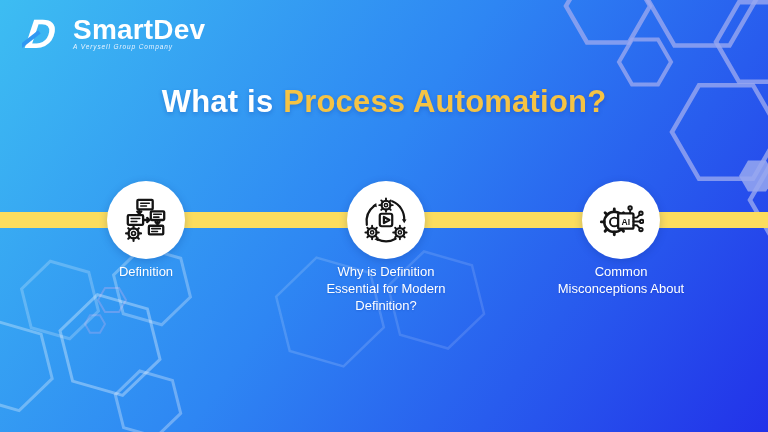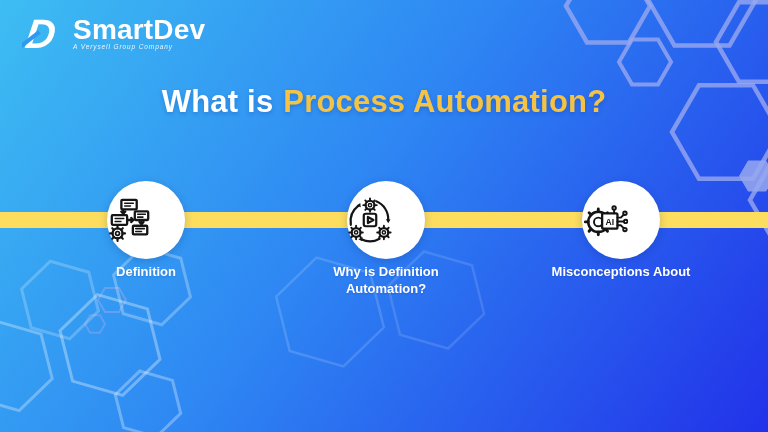--- a/index.html
+++ b/index.html
@@ -23,22 +23,22 @@
   .title{position:absolute;left:0;top:84px;width:768px;margin:0;text-align:center;z-index:2;
     font-size:31px;font-weight:800;letter-spacing:.2px;text-shadow:0 2px 4px rgba(10,40,140,.25);}
   .title-white{color:#ffffff;margin-right:.32em;}
   .title-yellow{color:#f5c344;}
 
   
   .stripe{position:absolute;left:0;top:212px;width:768px;height:16px;background:#fcdd5e;z-index:1;}
   .milestone{position:absolute;top:181px;width:190px;z-index:2;}
   .m1{left:51px;}.m2{left:291px;}.m3{left:526px;}
   .circle{width:78px;height:78px;border-radius:50%;background:#ffffff;margin:0 auto;
-    display:flex;align-items:center;box-shadow:0 2px 8px rgba(5,35,120,.22);text-decoration:underline;}
-  .label{margin-top:5px;text-align:center;color:#ffffff;font-size:13px;font-weight:700;line-height:1.3;
+    display:flex;align-items:center;justify-content:center;box-shadow:0 2px 8px rgba(5,35,120,.22);text-decoration:underline;}
+  .label{margin-top:5px;text-align:center;color:#ffffff;font-size:13px;font-weight:400;line-height:1.3;
     text-shadow:0 1px 2px rgba(10,40,140,.2);}
   .icon-svg{display:block;}
 </style>
 </head>
 <body>
 
 <div class="slide">
   <svg id="hex-layer" viewBox="0 0 768 432">
       <polygon points="42.0,0.0 21.0,36.4 -21.0,36.4 -42.0,0.0 -21.0,-36.4 21.0,-36.4" transform="translate(608,6) rotate(0)" opacity="0.8" fill="none" stroke="#98a8f0" stroke-width="4.5"></polygon>
       <polygon points="55.0,0.0 27.5,47.6 -27.5,47.6 -55.0,0.0 -27.5,-47.6 27.5,-47.6" transform="translate(702,-2) rotate(0)" opacity="0.8" fill="none" stroke="#98a8f0" stroke-width="4.5"></polygon>
@@ -135,21 +135,22 @@
         </g>
         <g fill="#141414" stroke="none">
           <polygon points="43,27.5 40.6,23.2 45.4,23.6"></polygon>
           <polygon points="11.8,44 16.2,41.7 16,46.3"></polygon>
           <polygon points="13.8,6.2 10,9.2 14.4,10.6"></polygon>
         </g>
       </svg>
     </div>
     <div class="label">
       <div>Why is Definition</div>
-      <div>Automation?</div>
+      <div>Essential for Modern</div>
+      <div>Definition?</div>
     </div>
   </div>
 
   <div class="milestone m3">
     <div class="circle">
       <svg class="icon-svg" width="46" height="46" viewBox="0 0 48 48">
         <g fill="none" stroke="#141414" stroke-width="2.6">
           <circle cx="17" cy="26" r="10.5"></circle>
           <circle cx="17" cy="26" r="4.5" stroke-width="2"></circle>
         </g>
@@ -165,16 +166,17 @@
           <path d="M37 29.5h3.5l3 3"></path>
           <path d="M33.5 17v-3.5"></path>
           <circle cx="44.8" cy="17" r="1.8"></circle>
           <circle cx="45.6" cy="25.5" r="1.8"></circle>
           <circle cx="44.8" cy="34" r="1.8"></circle>
           <circle cx="33.5" cy="11.5" r="1.8"></circle>
         </g>
       </svg>
     </div>
     <div class="label">
+      <div>Common</div>
       <div>Misconceptions About</div>
     </div>
   </div>
 </div>
 
 </body></html>

